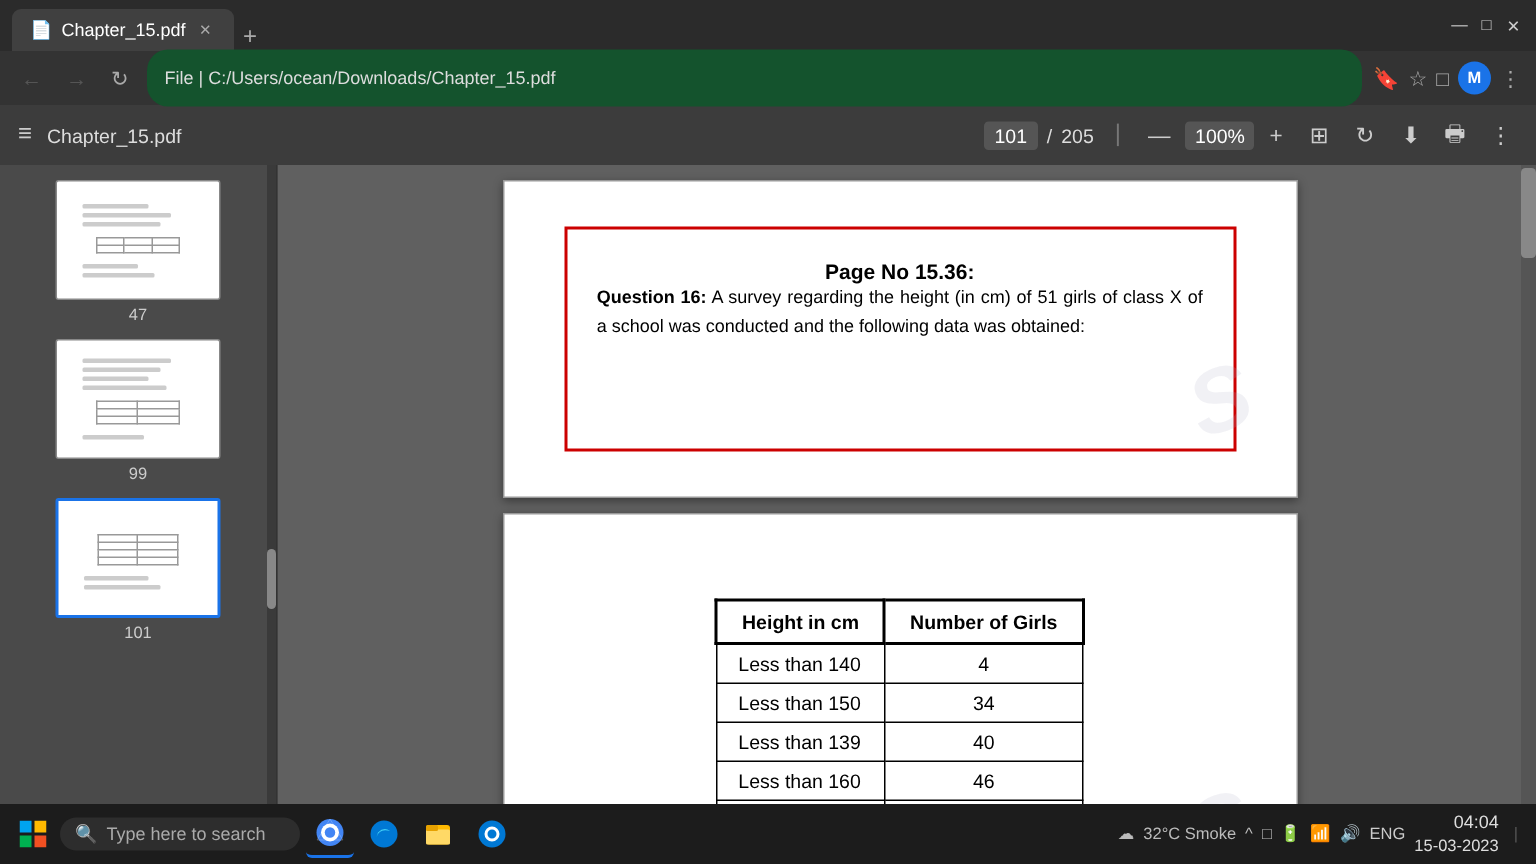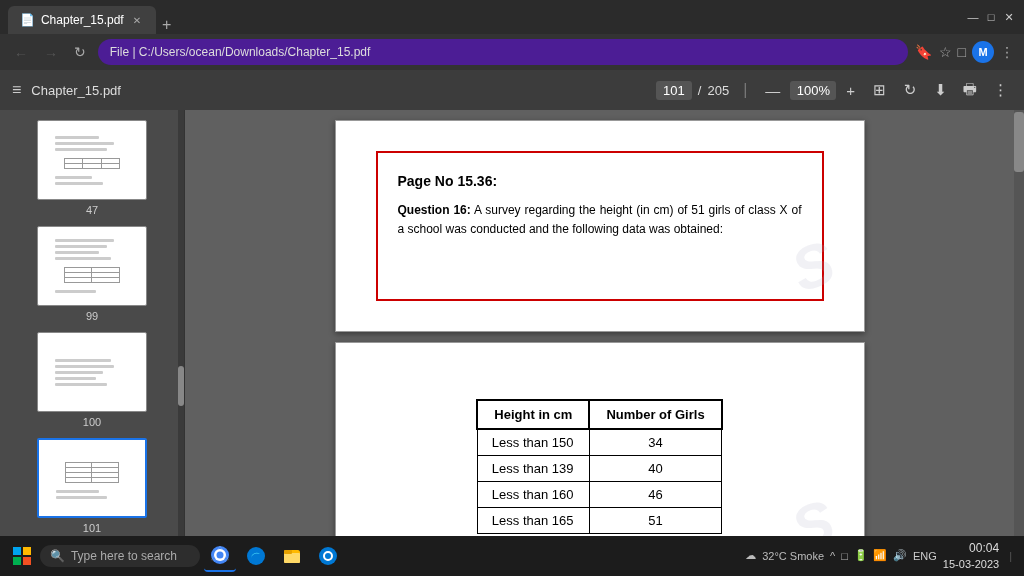--- a/index.html
+++ b/index.html
@@ -73,28 +73,28 @@
     }
     .nav-btn {
       color: #aaa;
       font-size: 14px;
       cursor: pointer;
       padding: 2px 4px;
     }
     .nav-btn.disabled { color: #555; }
     .address-input {
       flex: 1;
-      background: #4c1d95;
+      background: #14532d;
       border: none;
       border-radius: 14px;
       color: #ddd;
       font-size: 12px;
       padding: 4px 12px;
       outline: none;
-      height: 26px;
+      height: 38px;
     }
     .address-icons {
       display: flex;
       gap: 6px;
       align-items: center;
     }
     .addr-icon {
       color: #aaa;
       font-size: 14px;
       cursor: pointer;
@@ -271,24 +271,23 @@
       position: relative;
     }
 
     .page-border {
       border: 2px solid #c00;
       padding: 20px;
       min-height: 150px;
     }
 
     .page-title {
-      text-align: left;
+      text-align: center;
       font-size: 14px;
       font-weight: bold;
-      margin-bottom: 12px;
       color: #000;
     }
 
     .question-text {
       font-size: 12px;
       color: #000;
       text-align: justify;
       line-height: 1.6;
     }
 
@@ -522,32 +521,20 @@
                   <td></td>
                 </tr>
               </tbody>
             </table>
           <div class="thumb-line" style="width:55%"></div>
         </div>
       </div>
       <span class="thumb-label">99</span>
     </div>
 
-    <div class="thumb-item">
-      <div class="thumb-img">
-        <div class="thumb-lines">
-          <div class="thumb-line" style="width:75%"></div>
-          <div class="thumb-line" style="width:80%"></div>
-          <div class="thumb-line" style="width:65%"></div>
-          <div class="thumb-line" style="width:55%"></div>
-          <div class="thumb-line" style="width:70%"></div>
-        </div>
-      </div>
-      <span class="thumb-label">100</span>
-    </div>
 
     <div class="thumb-item">
       <div class="thumb-img active-thumb">
         <div class="thumb-lines">
           <table class="thumb-table-mini">
             <tbody>
                 <tr>
                   <td></td>
                   <td></td>
                 </tr>
@@ -592,20 +579,24 @@
     <div class="pdf-page">
       <div style="padding:10px 20px;">
         <table class="data-table">
           <thead>
             <tr>
               <th>Height in cm</th>
               <th>Number of Girls</th>
             </tr>
           </thead>
           <tbody>
+            <tr>
+              <td class="col-left">Less than 140</td>
+              <td>4</td>
+            </tr>
             <tr>
               <td class="col-left">Less than 150</td>
               <td>34</td>
             </tr>
             <tr>
               <td class="col-left">Less than 139</td>
               <td>40</td>
             </tr>
             <tr>
               <td class="col-left">Less than 160</td>
@@ -676,18 +667,18 @@
       <span>^</span>
       <span>□</span>
       <span>🔋</span>
       <span>📶</span>
       <span>🔊</span>
     </div>
     <div class="kb-indicator">
       <span>ENG</span>
     </div>
     <div class="time-block">
-      <div class="time">00:04</div>
+      <div class="time">04:04</div>
       <div class="date">15-03-2023</div>
     </div>
     <span style="padding:0 4px;color:#555;">|</span>
   </div>
 </div>
 
 </body></html>

